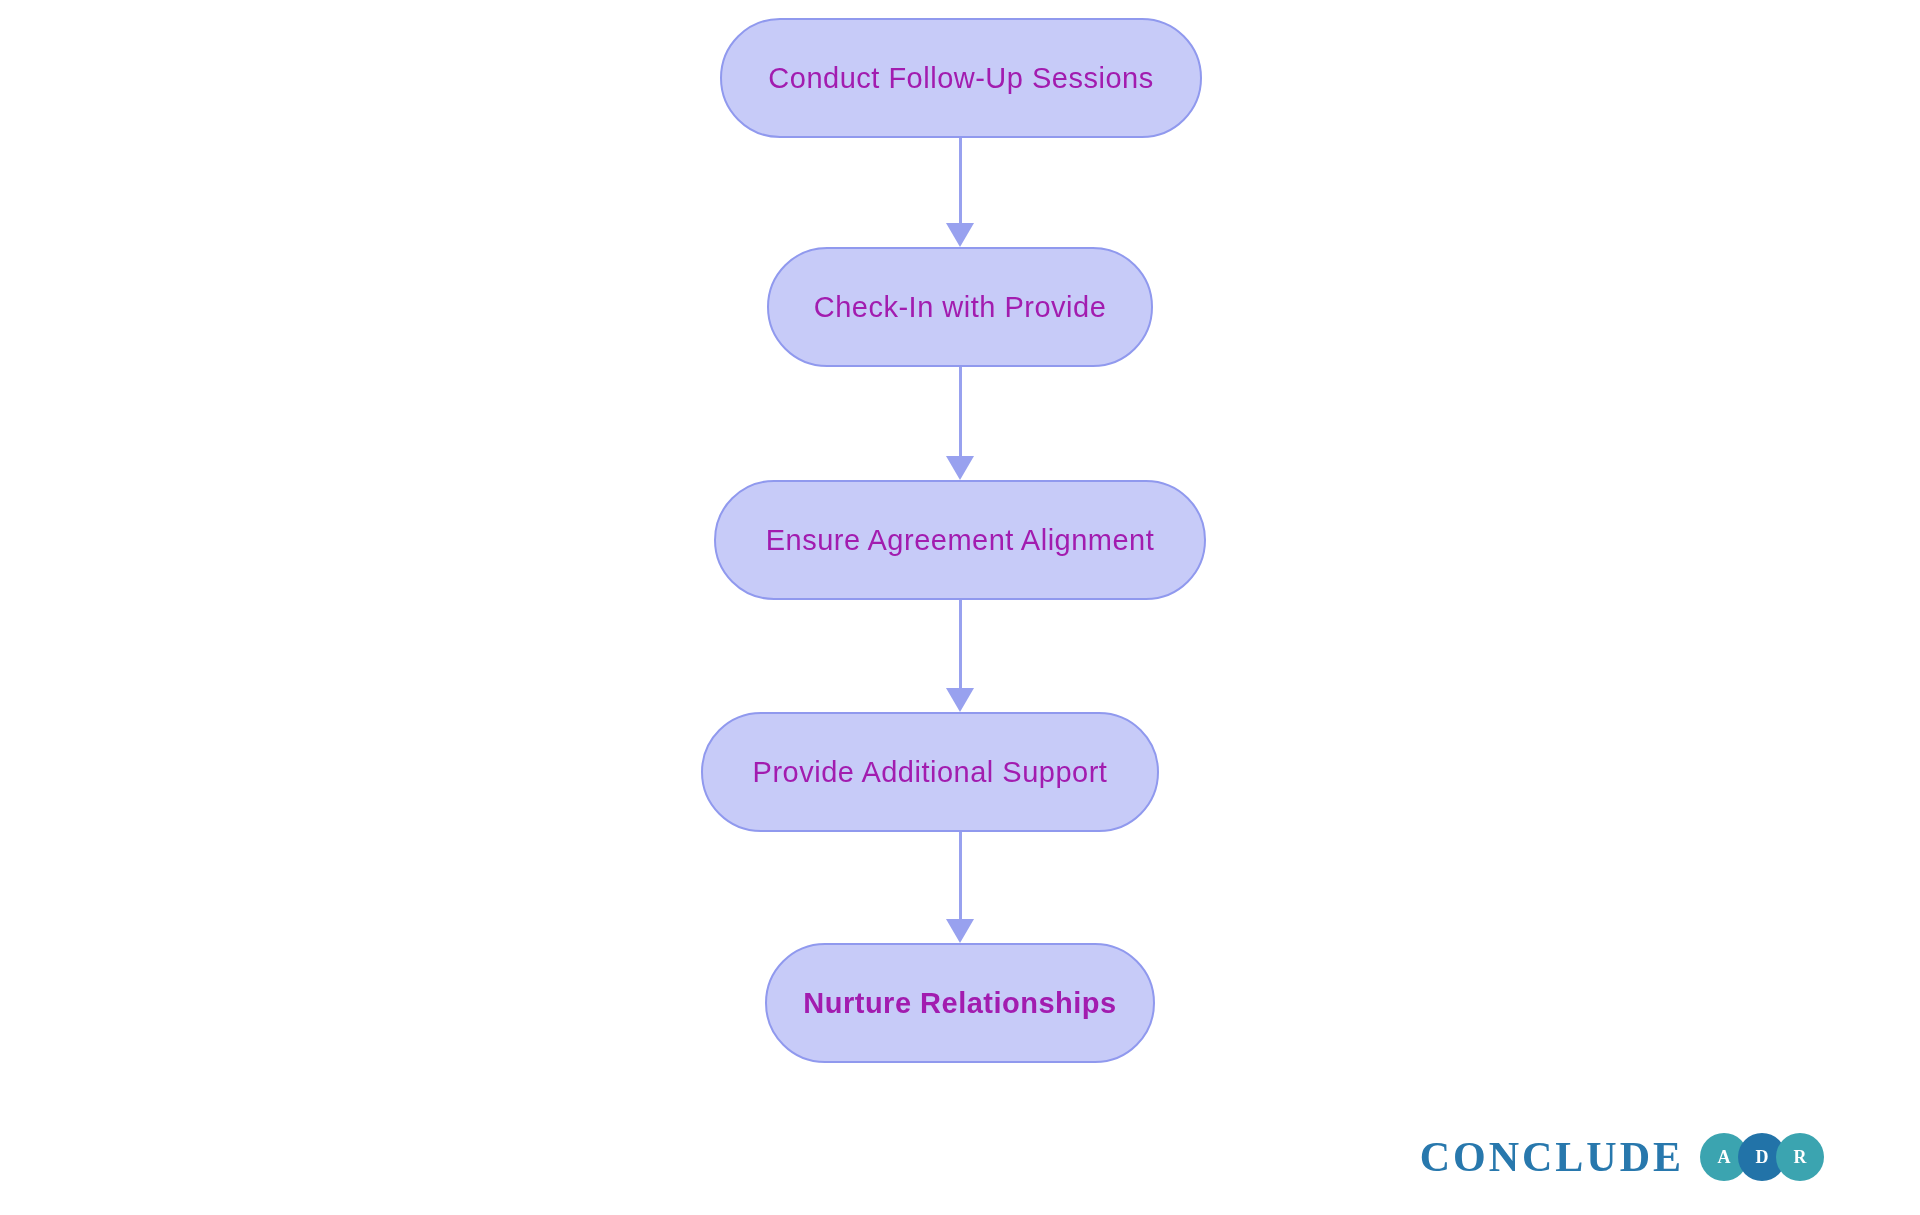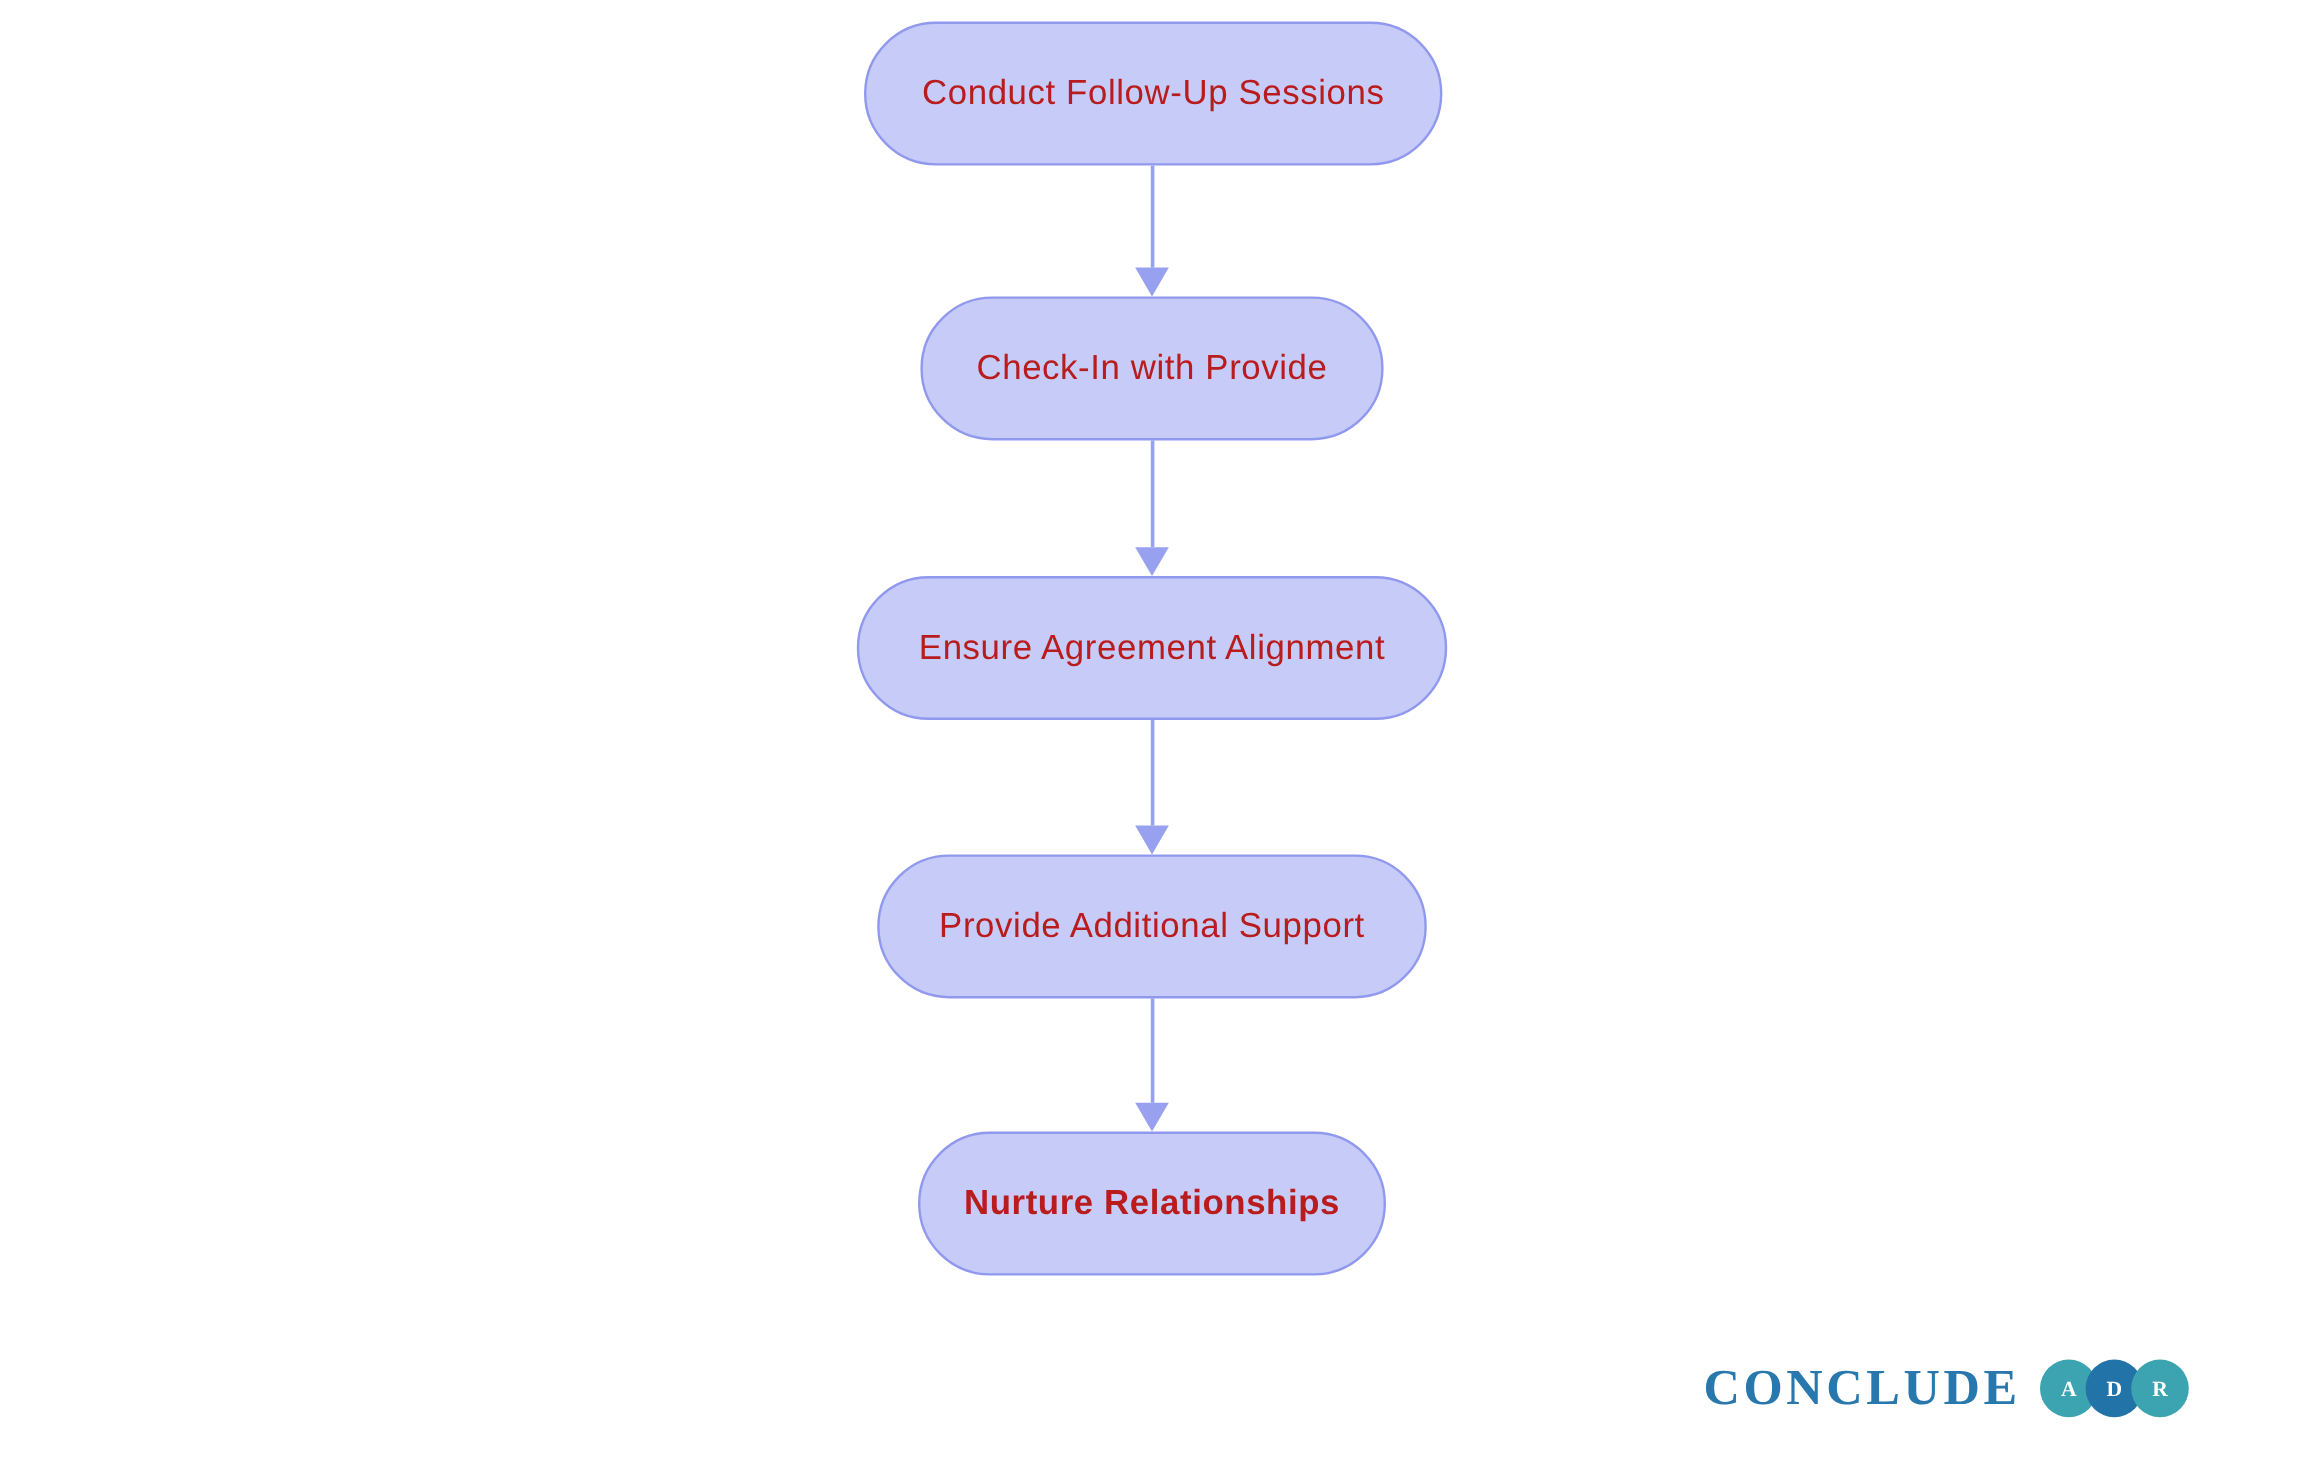--- a/index.html
+++ b/index.html
@@ -15,29 +15,29 @@
   
   .node {
     position: absolute;
     height: 120px;
     background: #c7cbf8;
     border: 2px solid #9099ee;
     border-radius: 60px;
     display: flex;
     align-items: center;
     justify-content: center;
-    color: #b91c1c;
+    color: #a21caf;
     font-size: 29px;
     letter-spacing: 0.5px;
     white-space: nowrap;
   }
   .node-0 { left: 720px; top: 18px;  width: 482px; }
   .node-1 { left: 767px; top: 247px; width: 386px; }
   .node-2 { left: 714px; top: 480px; width: 492px; }
-  .node-3 { left: 731px; top: 712px; width: 458px; }
+  .node-3 { left: 701px; top: 712px; width: 458px; }
   .node-4 { left: 765px; top: 943px; width: 390px; font-weight: bold; }
   
   .arrow {
     position: absolute;
     left: 946px;
     width: 28px;
     display: flex;
     flex-direction: column;
     align-items: center;
   }

